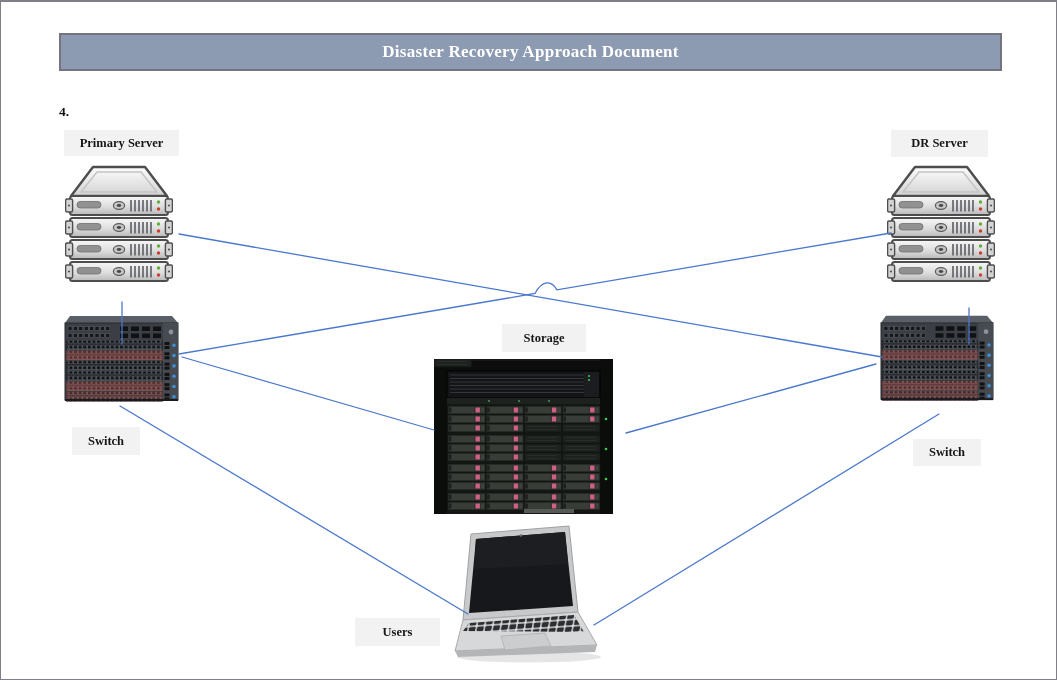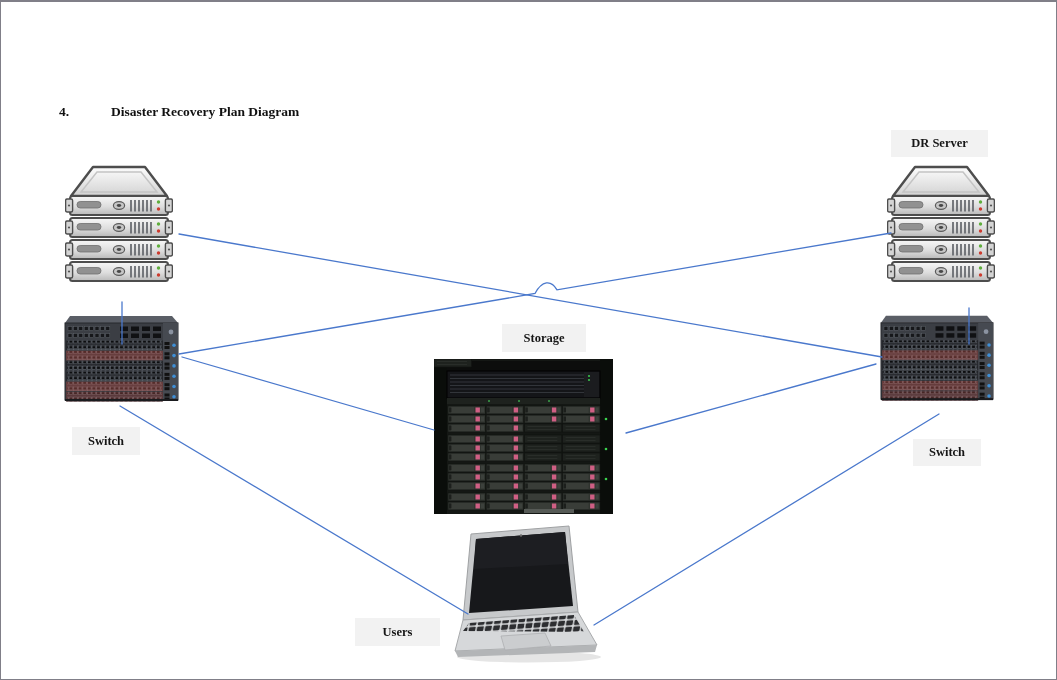--- a/index.html
+++ b/index.html
@@ -41,26 +41,31 @@
   .lbl-switch-l{left:71px;top:425px;width:68px;height:28px;}
   .lbl-switch-r{left:912px;top:437px;width:68px;height:27px;}
   .lbl-users{left:354px;top:616px;width:85px;height:28px;justify-content:center;}
   svg.canvas{position:absolute;left:0;top:0;z-index:2;pointer-events:none;}
 </style>
 </head>
 <body>
 
 <div class="page">
 
+  <div class="banner">
+    <span>Disaster Recovery Approach Document</span>
+  </div>
 
   <div class="heading">
     <span class="num">4.</span>
-    <span>Disaster Recovery Plan Diagram</span>
-  </div>
-
+  </div>
+
+  <div class="node-label lbl-primary">
+    <span>Primary Server</span>
+  </div>
   <div class="node-label lbl-dr">
     <span>DR Server</span>
   </div>
   <div class="node-label lbl-storage">
     <span>Storage</span>
   </div>
   <div class="node-label lbl-switch-l">
     <span>Switch</span>
   </div>
   <div class="node-label lbl-switch-r">

